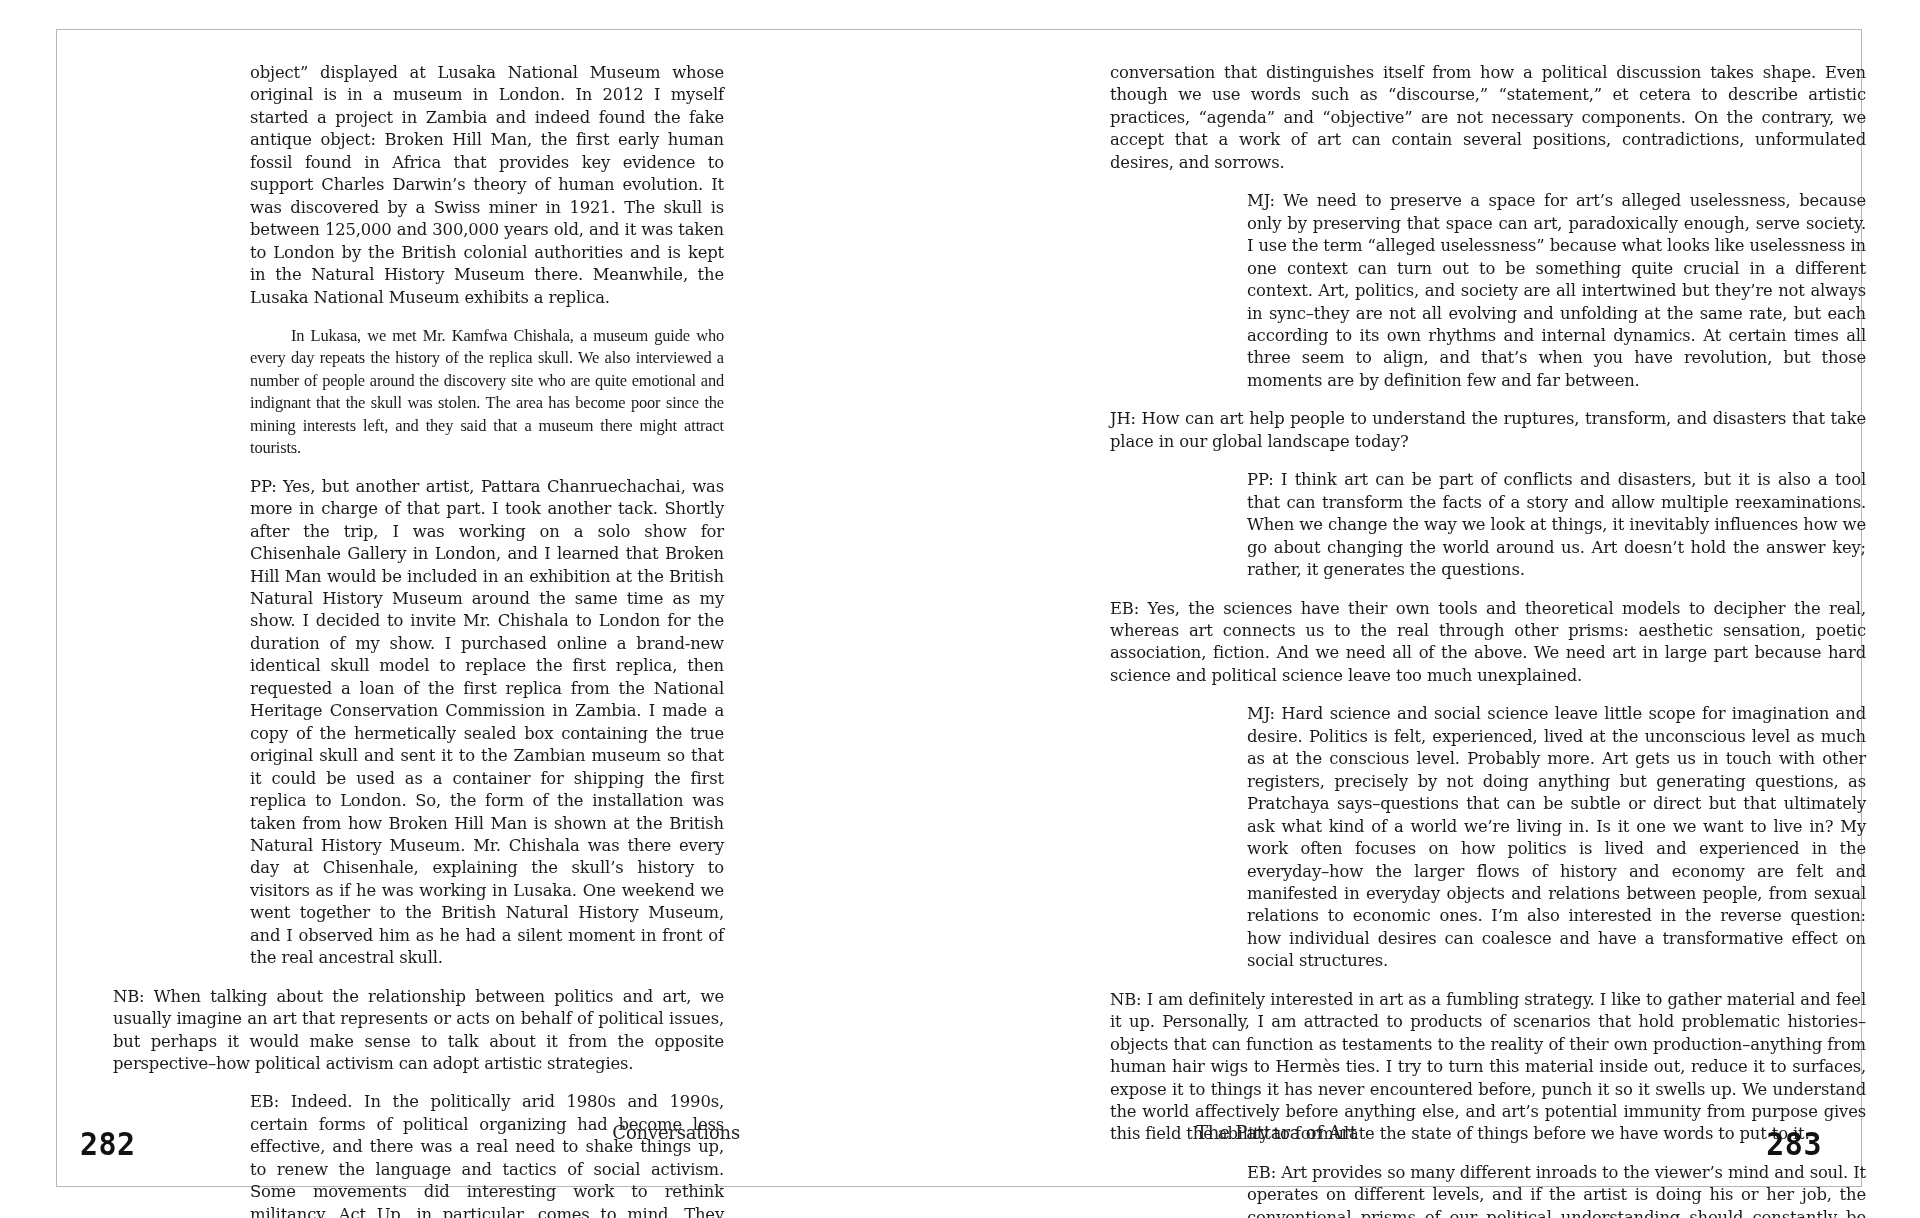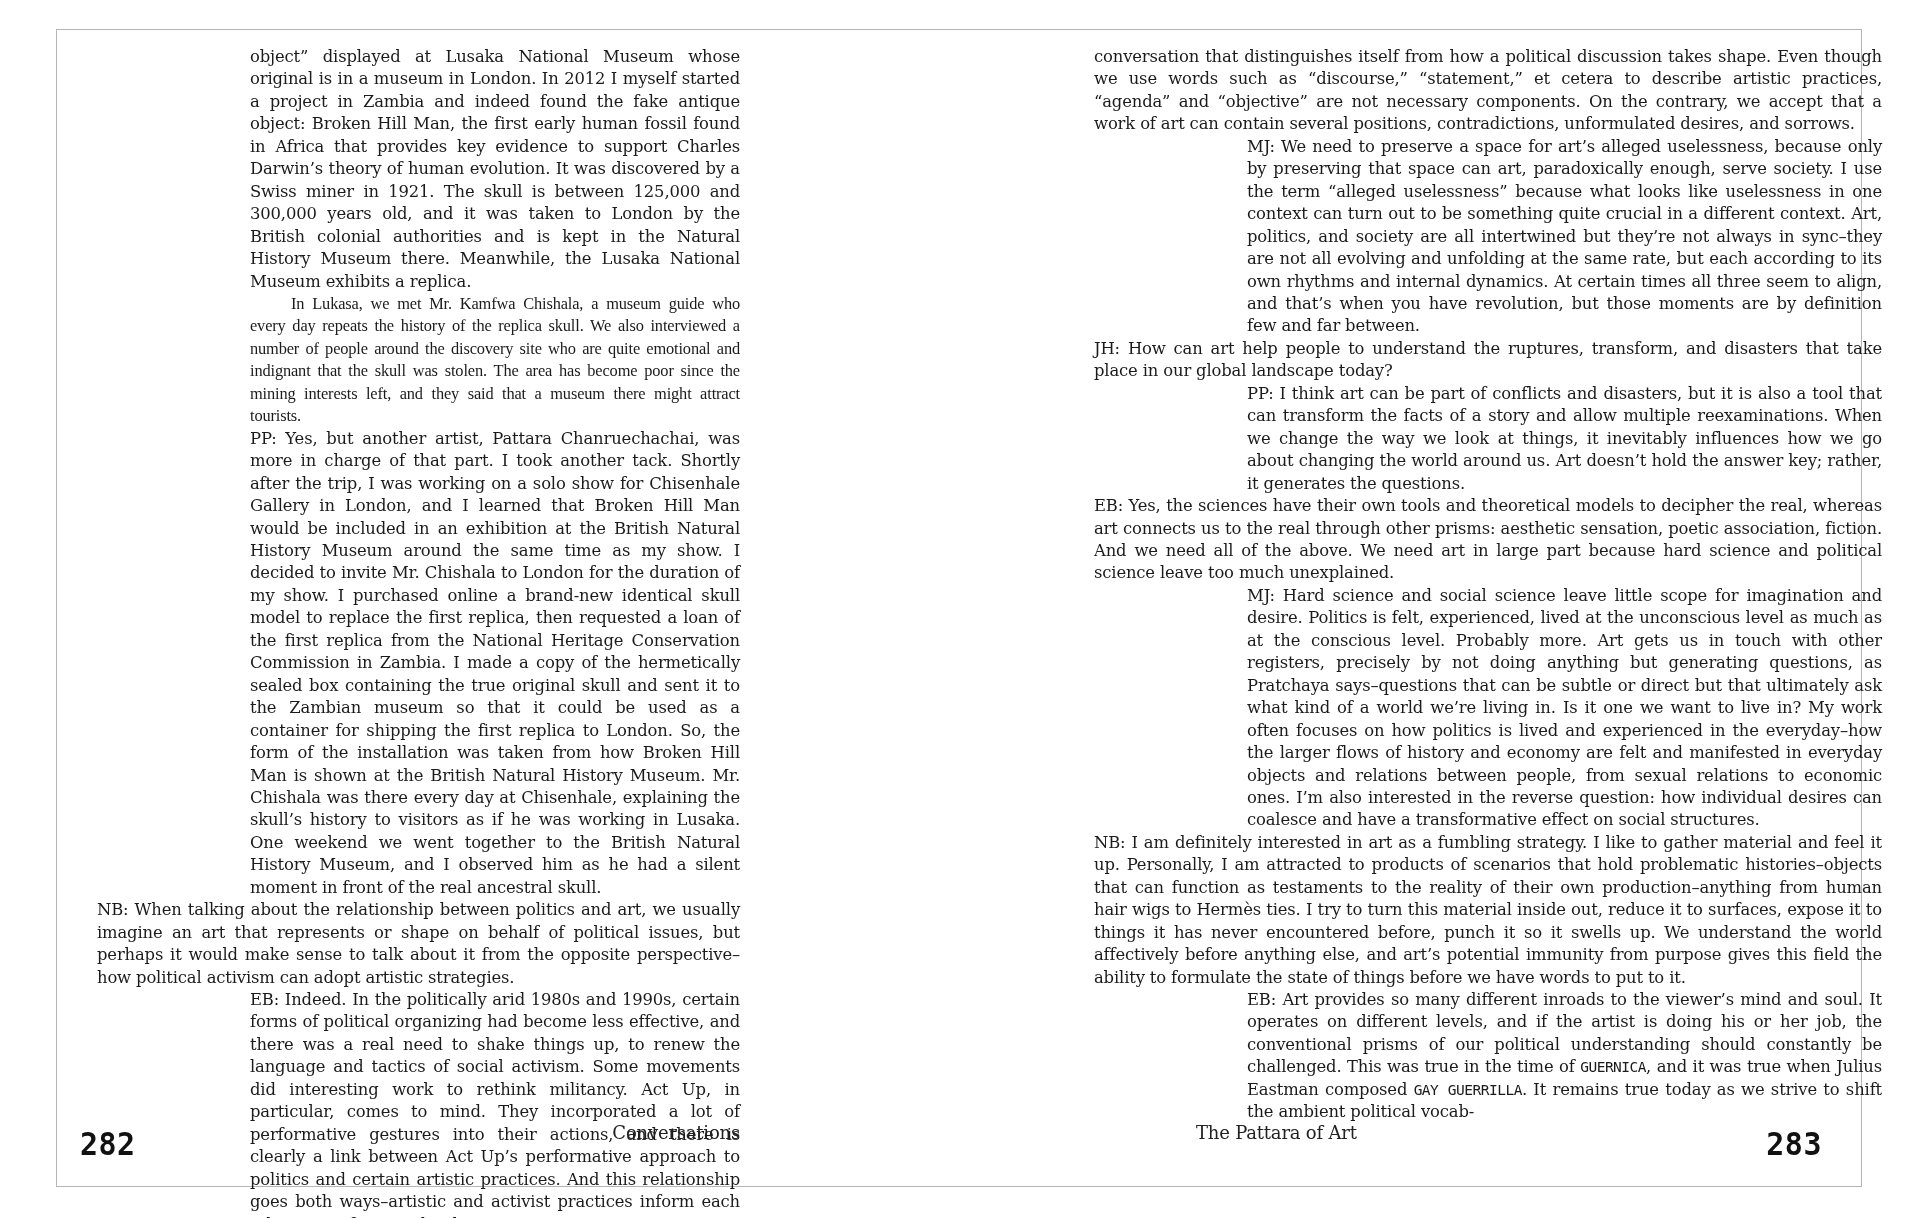--- a/index.html
+++ b/index.html
@@ -27,21 +27,21 @@
     position: absolute;
     top: 46px;
     font-size: 16.4px;
     line-height: 22.45px;
     text-align: justify;
     letter-spacing: -0.15px;
     color: #1b1b1b;
   }
   .col-left  { left: 97px;  width: 643px; }
   .col-right { left: 1094px; width: 788px; }
-  .text-col p { margin: 0; padding: 0; }
+  .text-col p { margin: 16px; padding: 0; }
   .text-col p.ind { margin-left: 153px; }
   .text-col p.fli { text-indent: 41px; font-family: Liberation Serif, serif; }
   .lcd {
     font-family: "DejaVu Sans Mono", monospace;
     font-weight: normal;
     font-size: 14.5px;
     letter-spacing: -0.5px;
   }
   .page-num {
     position: absolute;
@@ -68,21 +68,21 @@
 </head>
 <body>
 
 <div class="canvas">
   <div class="page-frame"></div>
 
   <div class="text-col col-left">
       <p class="ind ">object” displayed at Lusaka National Museum whose original is in a museum in London. In 2012 I myself started a project in Zambia and indeed found the fake antique object: Broken Hill Man, the first early human fossil found in Africa that provides key evidence to support Charles Darwin’s theory of human evolution. It was discovered by a Swiss miner in 1921. The skull is between 125,000 and 300,000 years old, and it was taken to London by the British colonial authorities and is kept in the Natural History Museum there. Meanwhile, the Lusaka National Museum exhibits a replica.</p>
       <p class="ind fli">In Lukasa, we met Mr. Kamfwa Chishala, a museum guide who every day repeats the history of the replica skull. We also interviewed a number of people around the discovery site who are quite emotional and indignant that the skull was stolen. The area has become poor since the mining interests left, and they said that a museum there might attract tourists.</p>
       <p class="ind ">PP: Yes, but another artist, Pattara Chanruechachai, was more in charge of that part. I took another tack. Shortly after the trip, I was working on a solo show for Chisenhale Gallery in London, and I learned that Broken Hill Man would be included in an exhibition at the British Natural History Museum around the same time as my show. I decided to invite Mr. Chishala to London for the duration of my show. I purchased online a brand-new identical skull model to replace the first replica, then requested a loan of the first replica from the National Heritage Conservation Commission in Zambia. I made a copy of the hermetically sealed box containing the true original skull and sent it to the Zambian museum so that it could be used as a container for shipping the first replica to London. So, the form of the installation was taken from how Broken Hill Man is shown at the British Natural History Museum. Mr. Chishala was there every day at Chisenhale, explaining the skull’s history to visitors as if he was working in Lusaka. One weekend we went together to the British Natural History Museum, and I observed him as he had a silent moment in front of the real ancestral skull.</p>
-      <p class="">NB: When talking about the relationship between politics and art, we usually imagine an art that represents or shape on behalf of political issues, but perhaps it would make sense to talk about it from the opposite perspective–how political activism can adopt artistic strategies.</p>
+      <p class="">NB: When talking about the relationship between politics and art, we usually imagine an art that represents or acts on behalf of political issues, but perhaps it would make sense to talk about it from the opposite perspective–how political activism can adopt artistic strategies.</p>
       <p class="ind ">EB: Indeed. In the politically arid 1980s and 1990s, certain forms of political organizing had become less effective, and there was a real need to shake things up, to renew the language and tactics of social activism. Some movements did interesting work to rethink militancy. Act Up, in particular, comes to mind. They incorporated a lot of performative gestures into their actions, and there is clearly a link between Act Up’s performative approach to politics and certain artistic practices. And this relationship goes both ways–artistic and activist practices inform each other, grow from each other.</p>
     </div>
   <div class="text-col col-right">
       <p class="">conversation that distinguishes itself from how a political discussion takes shape. Even though we use words such as “discourse,” “statement,” et cetera to describe artistic practices, “agenda” and “objective” are not necessary components. On the contrary, we accept that a work of art can contain several positions, contradictions, unformulated desires, and sorrows.</p>
       <p class="ind ">MJ: We need to preserve a space for art’s alleged uselessness, because only by preserving that space can art, paradoxically enough, serve society. I use the term “alleged uselessness” because what looks like uselessness in one context can turn out to be something quite crucial in a different context. Art, politics, and society are all intertwined but they’re not always in sync–they are not all evolving and unfolding at the same rate, but each according to its own rhythms and internal dynamics. At certain times all three seem to align, and that’s when you have revolution, but those moments are by definition few and far between.</p>
       <p class="">JH: How can art help people to understand the ruptures, transform, and disasters that take place in our global landscape today?</p>
       <p class="ind ">PP: I think art can be part of conflicts and disasters, but it is also a tool that can transform the facts of a story and allow multiple reexaminations. When we change the way we look at things, it inevitably influences how we go about changing the world around us. Art doesn’t hold the answer key; rather, it generates the questions.</p>
       <p class="">EB: Yes, the sciences have their own tools and theoretical models to decipher the real, whereas art connects us to the real through other prisms: aesthetic sensation, poetic association, fiction. And we need all of the above. We need art in large part because hard science and political science leave too much unexplained.</p>
       <p class="ind ">MJ: Hard science and social science leave little scope for imagination and desire. Politics is felt, experienced, lived at the unconscious level as much as at the conscious level. Probably more. Art gets us in touch with other registers, precisely by not doing anything but generating questions, as Pratchaya says–questions that can be subtle or direct but that ultimately ask what kind of a world we’re living in. Is it one we want to live in? My work often focuses on how politics is lived and experienced in the everyday–how the larger flows of history and economy are felt and manifested in everyday objects and relations between people, from sexual relations to economic ones. I’m also interested in the reverse question: how individual desires can coalesce and have a transformative effect on social structures.</p>
       <p class="">NB: I am definitely interested in art as a fumbling strategy. I like to gather material and feel it up. Personally, I am attracted to products of scenarios that hold problematic histories–objects that can function as testaments to the reality of their own production–anything from human hair wigs to Hermès ties. I try to turn this material inside out, reduce it to surfaces, expose it to things it has never encountered before, punch it so it swells up. We understand the world affectively before anything else, and art’s potential immunity from purpose gives this field the ability to formulate the state of things before we have words to put to it.</p>

